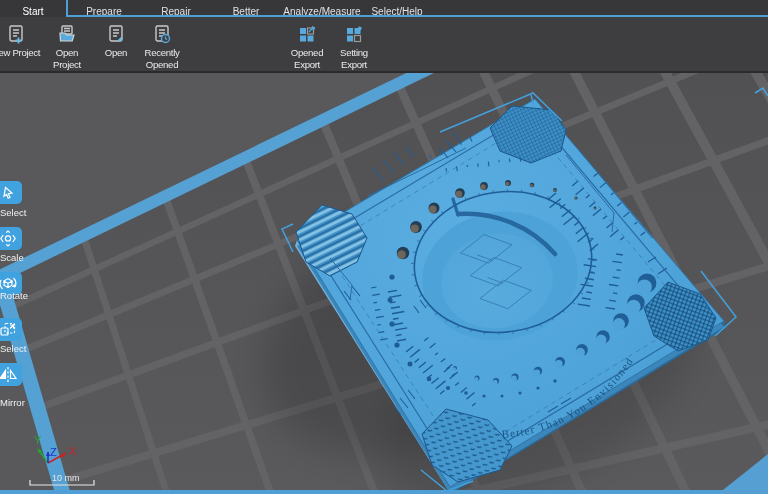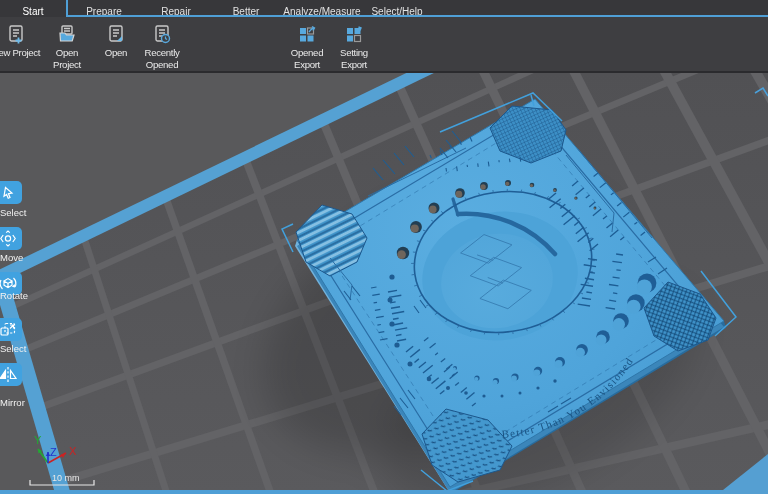--- a/index.html
+++ b/index.html
@@ -469,21 +469,21 @@
 <div class="toollb" style="top:133.5px">Select</div>
 <div class="toolbtn" style="top:153.5px">
       <svg width="22" height="19" viewBox="0 0 22 19">
         <g stroke="#fff" stroke-width="1.2" fill="none">
           <circle cx="11" cy="9.5" r="2.6"></circle>
           <path d="M6.2 6 L3.8 9.5 L6.2 13 M15.8 6 L18.2 9.5 L15.8 13"></path>
           <path d="M9.2 3.6 L11 2 L12.8 3.6 M9.2 15.4 L11 17 L12.8 15.4"></path>
         </g>
       </svg>
     </div>
-<div class="toollb" style="top:179.0px">Move</div>
+<div class="toollb" style="top:179.0px">Scale</div>
 <div class="toolbtn" style="top:199px">
       <svg width="22" height="19" viewBox="0 0 22 19">
         <g stroke="#fff" stroke-width="1.2" fill="none">
           <path d="M7 7 l4-2.4 4 2.4 -4 2.4 Z M7 7 v4.2 l4 2.4 4 -2.4 V7 M11 9.4 v4.2"></path>
           <path d="M16.5 4 a8 8 0 0 1 1.5 9"></path>
           <path d="M5.5 15 a8 8 0 0 1 -1.5 -9"></path>
           <path d="M18 13 l-2 -0.5 1.8 -1.8" fill="#fff"></path>
         </g>
       </svg>
     </div>

